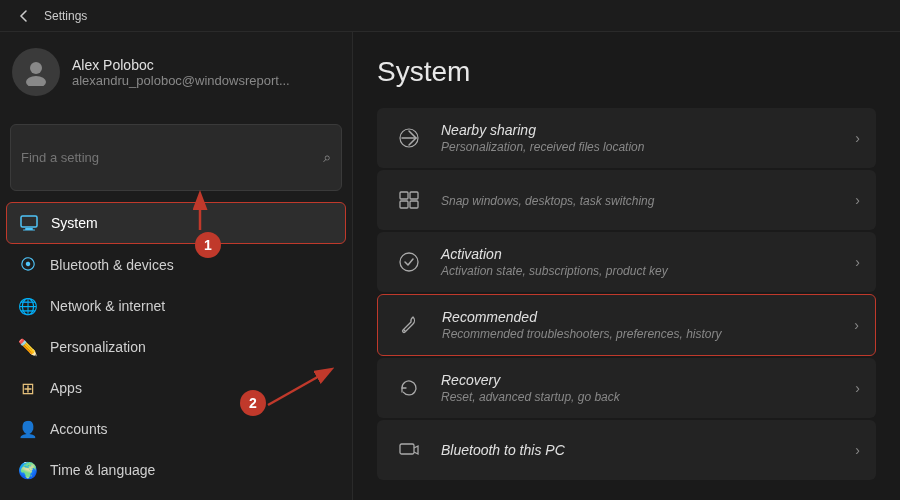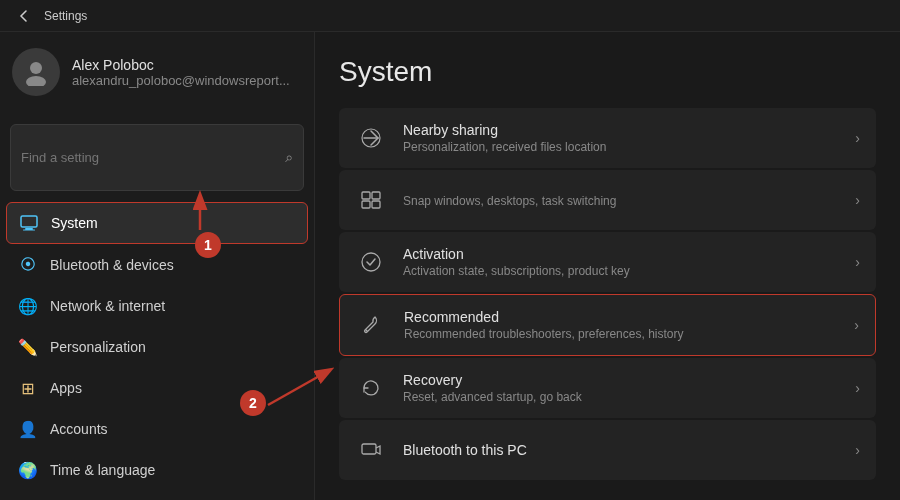--- a/index.html
+++ b/index.html
@@ -37,21 +37,21 @@
     }
 
     .main-layout {
       display: flex;
       flex: 1;
       overflow: hidden;
     }
 
     
     .sidebar {
-      width: 315px;
+      width: 353px;
       background: #1c1c1c;
       display: flex;
       flex-direction: column;
       flex-shrink: 0;
       overflow-y: auto;
       border-right: 1px solid #2a2a2a;
     }
 
     .user-profile {
       display: flex;
@@ -143,21 +143,21 @@
       border: 1px solid #c0392b;
       background: #232323;
     }
     .setting-icon {
       width: 32px; height: 32px;
       display: flex; align-items: center; justify-content: center;
       flex-shrink: 0;
       font-size: 20px;
       color: #aaa;
     }
-    .setting-text { flex: 1; }
+    .setting-text { flex: 1; font-style: italic; }
     .setting-label { font-size: 14px; color: #e0e0e0; font-weight: 400; }
     .setting-desc { font-size: 12px; color: #888; margin-top: 2px; }
     .chevron { color: #888; font-size: 14px; }
 
     
     .content::-webkit-scrollbar { width: 6px; }
     .content::-webkit-scrollbar-track { background: transparent; }
     .content::-webkit-scrollbar-thumb { background: #444; border-radius: 3px; }
 
     

